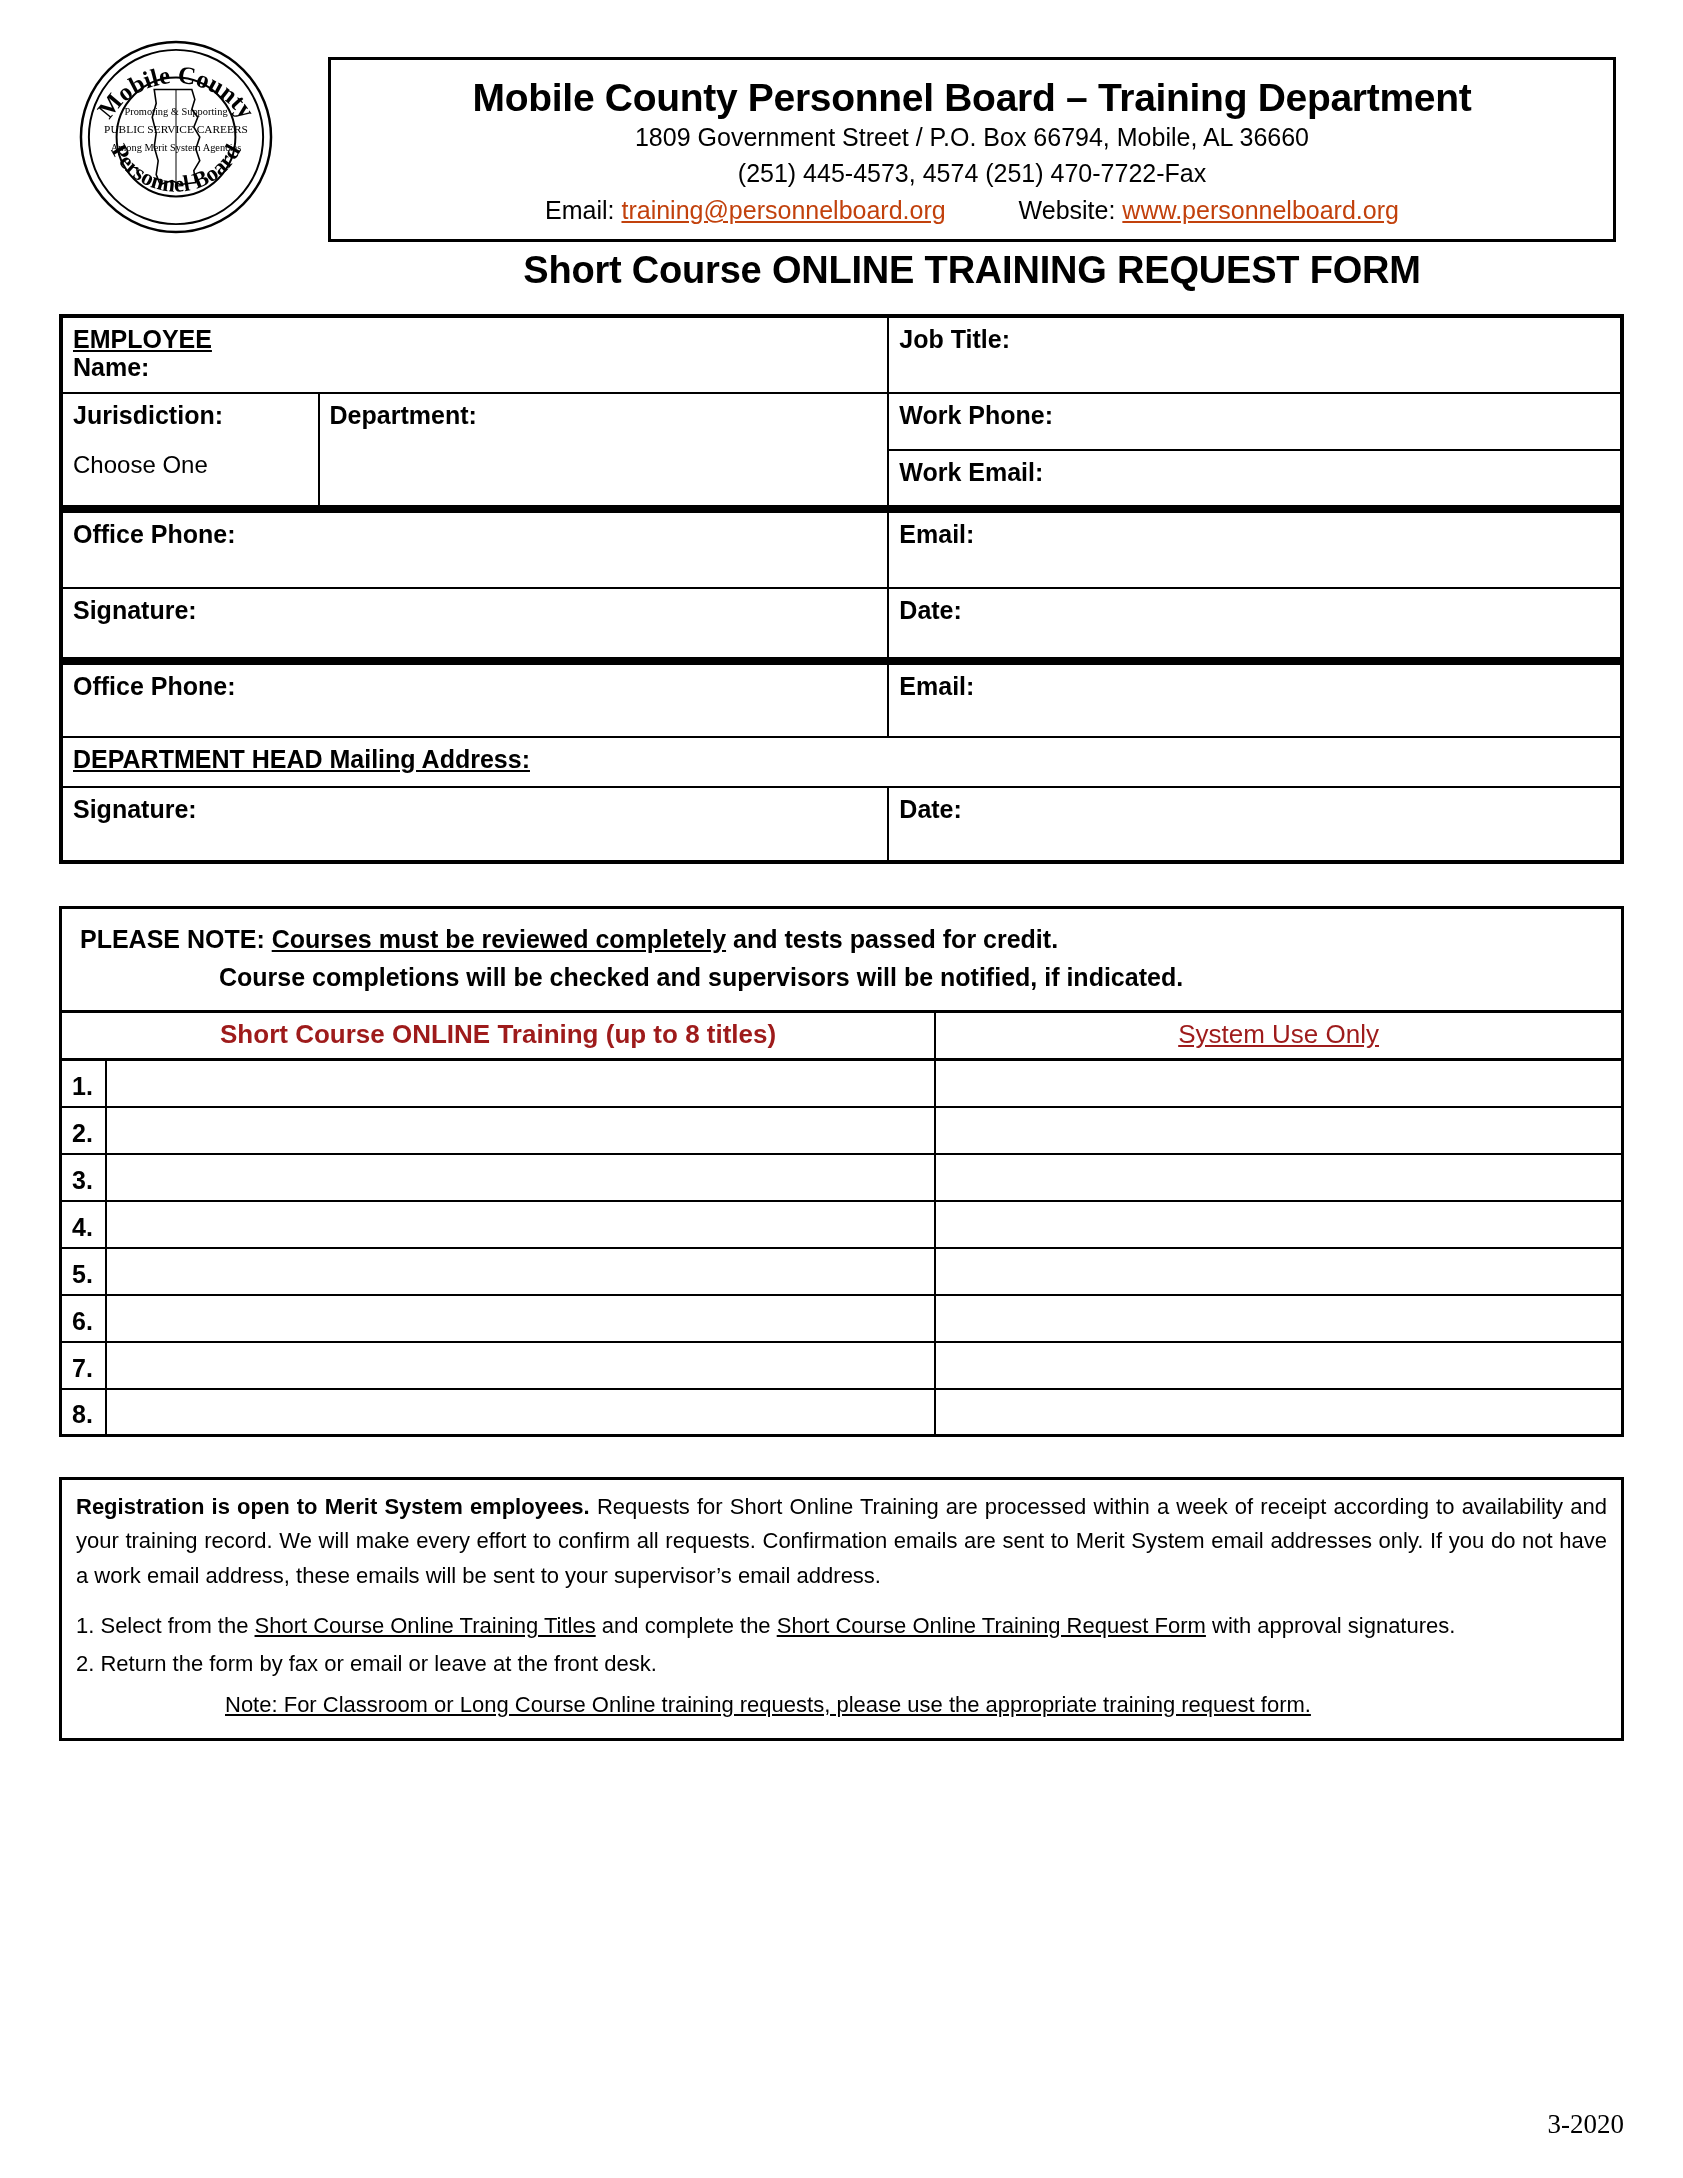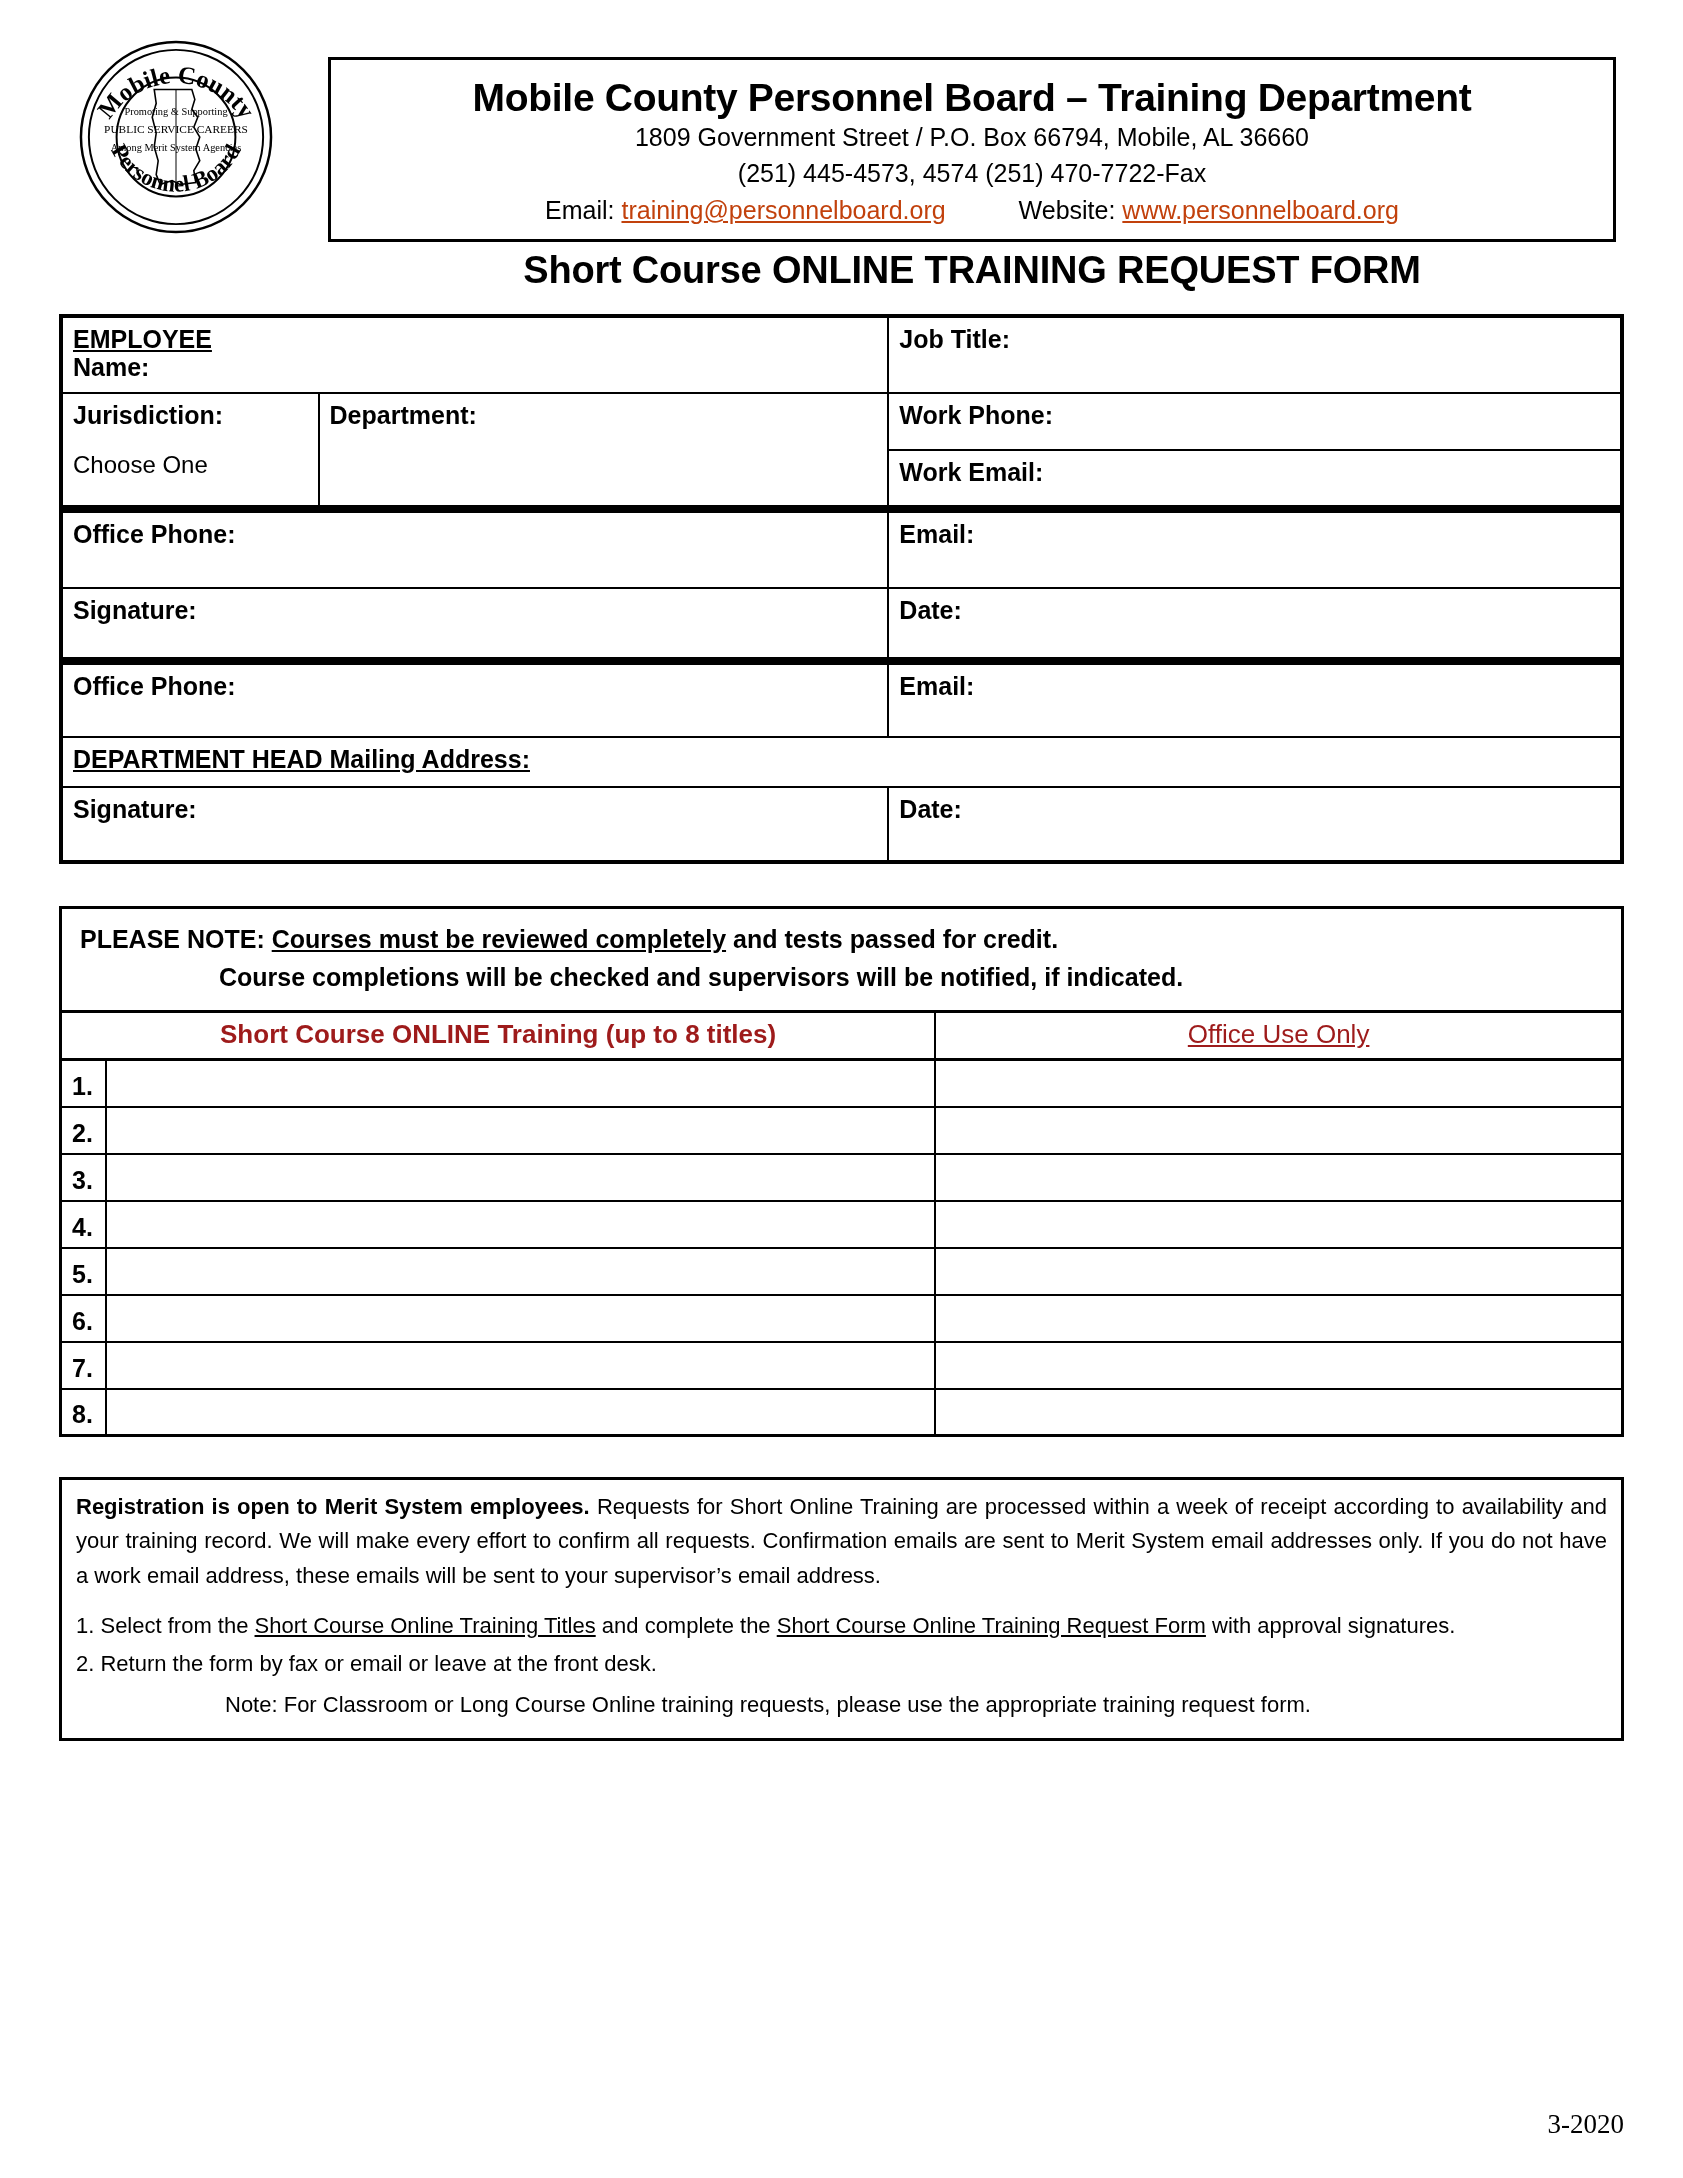--- a/index.html
+++ b/index.html
@@ -174,20 +174,21 @@
     text-align: justify;
     margin: 0 0 4px 0;
     padding-left: 26px;
     text-indent: -26px;
   }
   .gnote {
     font-size: 22px;
     line-height: 1.56;
     margin: 6px 0 0 0;
     padding-left: 149px;
+    text-decoration: underline;
   }
 
   .footer-date {
     position: absolute;
     right: 59px;
     bottom: 38px;
     font-family: "Liberation Serif", serif;
     font-size: 27px;
   }
 </style>
@@ -341,21 +342,21 @@
       <tbody>
         <tr>
           <td class="note-cell" colspan="3">
             <span>PLEASE NOTE:</span>
             <span class="u">Courses must be reviewed completely</span><span> and tests passed for credit.</span>
             <span class="l2">Course completions will be checked and supervisors will be notified, if indicated.</span>
           </td>
         </tr>
         <tr>
           <td class="chead" colspan="2">Short Course  ONLINE Training (up to 8 titles)</td>
-          <td class="chead ou">Office Use Only</td>
+          <td class="chead ou">System Use Only</td>
         </tr>
 
         <tr class="crow">
           <td class="cnum">1.</td>
           <td class="cblank"></td>
           <td class="cblank"></td>
         </tr>
         <tr class="crow">
           <td class="cnum">2.</td>
           <td class="cblank"></td>

